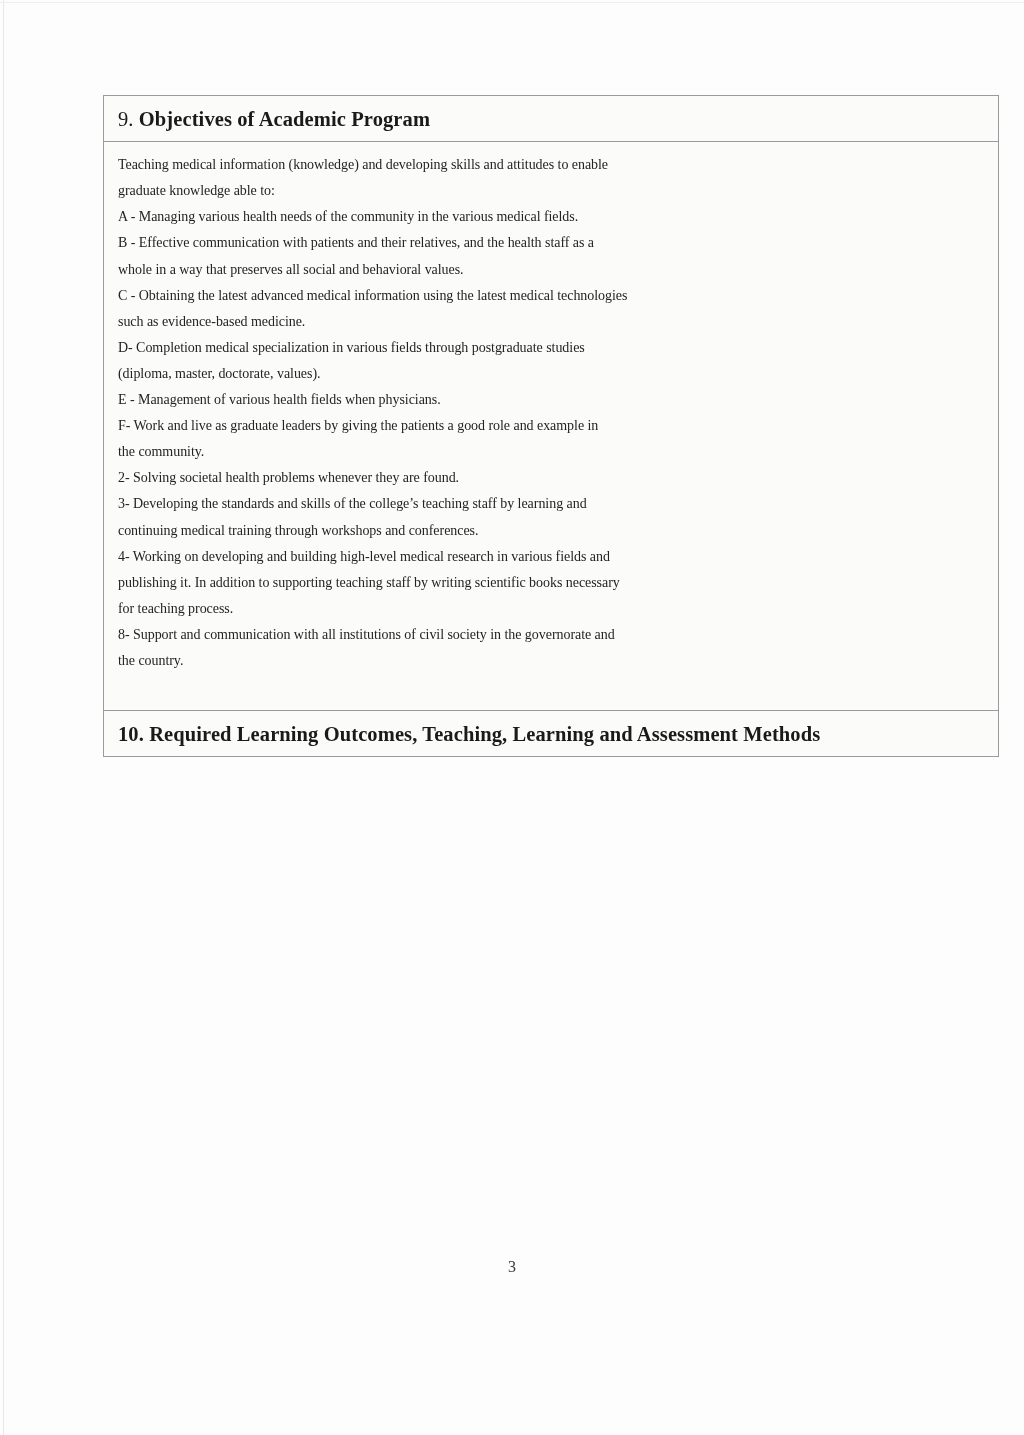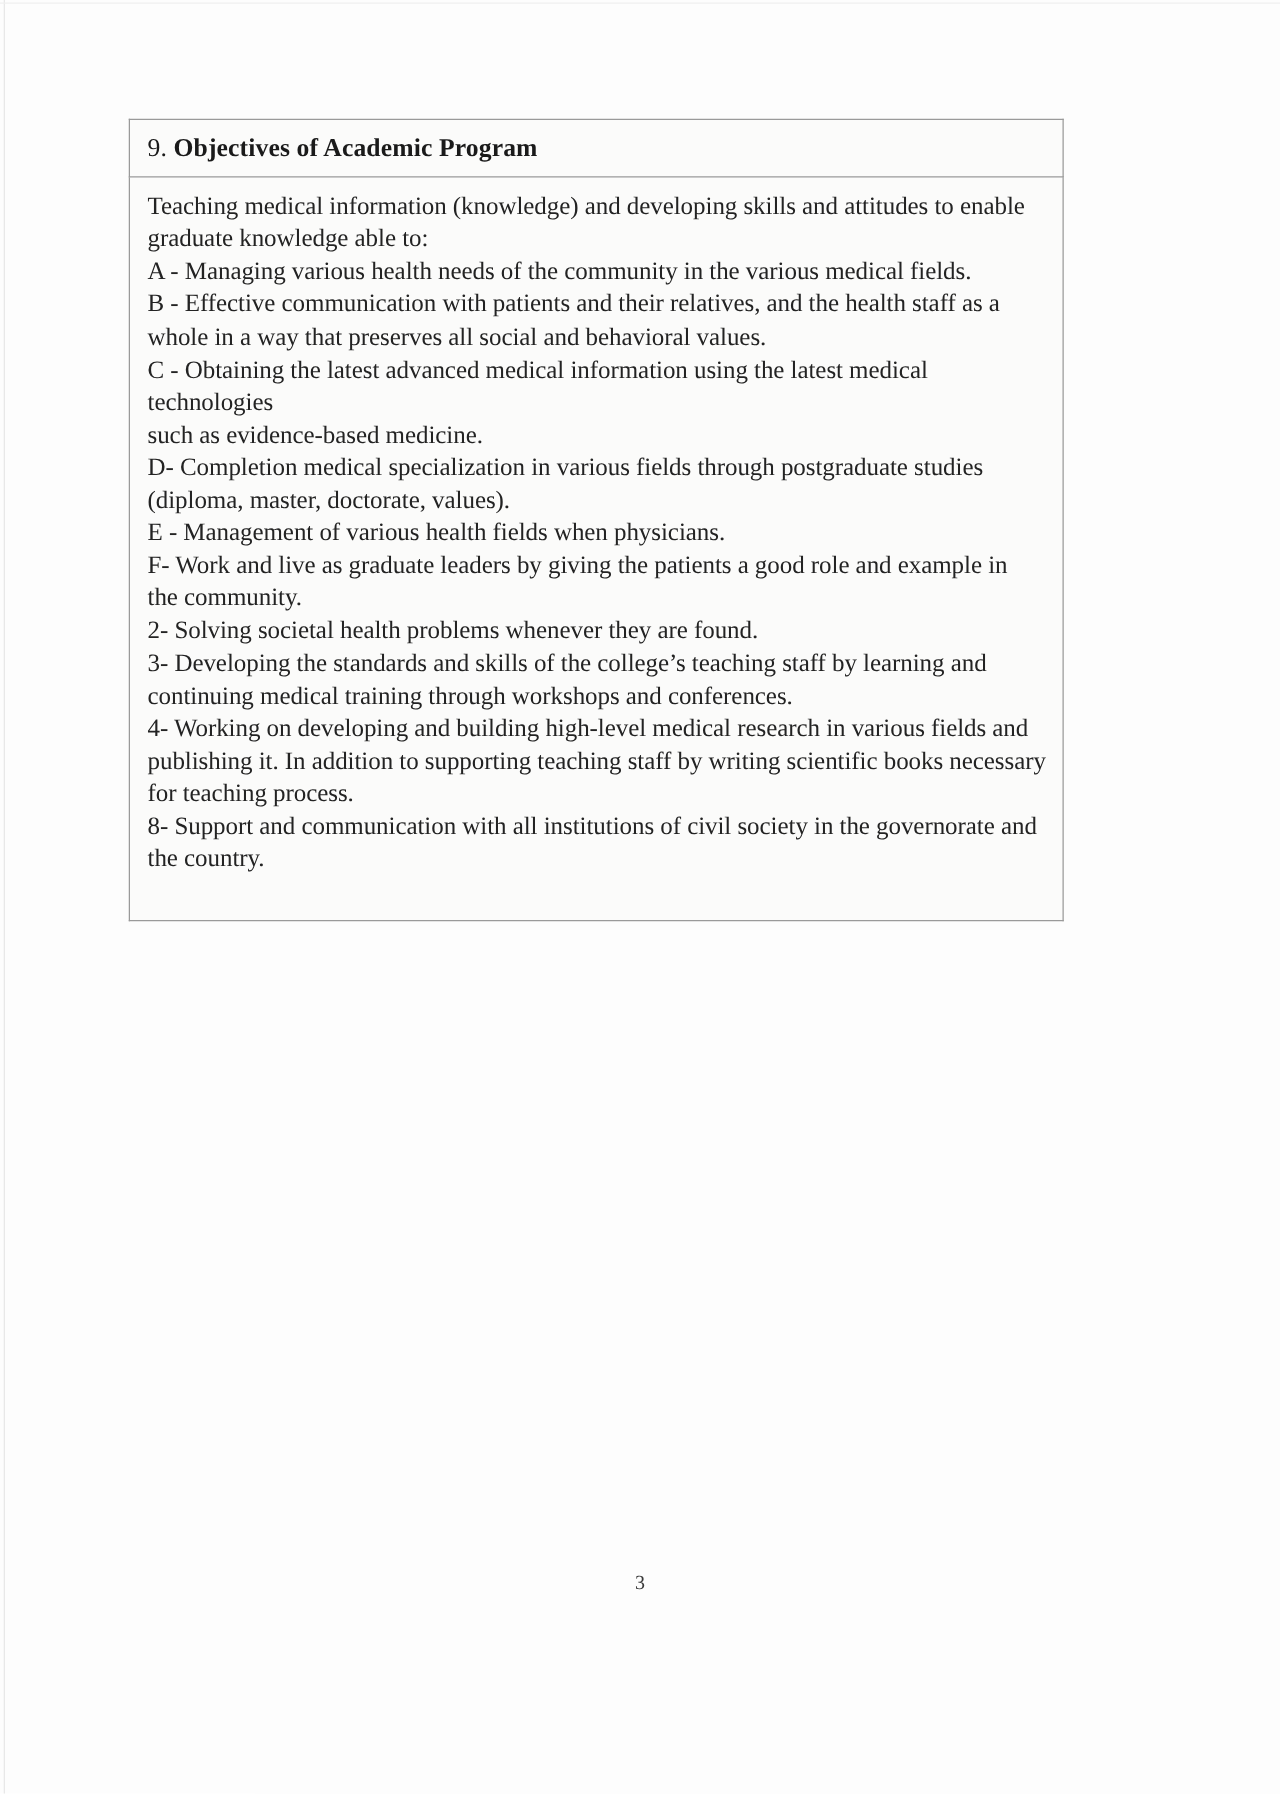--- a/index.html
+++ b/index.html
@@ -35,21 +35,21 @@
     top: 2px;
     width: 1024px;
     height: 1px;
     background: #efefef;
   }
 
   .doc-table {
     position: absolute;
     left: 103px;
     top: 95px;
-    width: 748px;
+    width: 896px;
     border: 1px solid #9a9a9a;
     border-collapse: collapse;
     background: #fbfbfa;
   }
 
   .section-header-cell {
     border: 1px solid #9a9a9a;
     padding: 11px 0 10px 14px;
     background: #fbfbfa;
     font-size: 20.5px;
@@ -68,21 +68,21 @@
   }
 
   .body-cell {
     border: 1px solid #9a9a9a;
     padding: 10px 12px 36px 14px;
     background: #fbfbfa;
     vertical-align: top;
   }
 
   .body-line {
-    font-size: 20px;
+    font-size: 14px;
     line-height: 26.1px;
     color: #232323;
     white-space: pre-wrap;
     letter-spacing: -0.05px;
   }
 
   .page-number {
     position: absolute;
     left: 0;
     top: 1258px;
@@ -122,16 +122,19 @@
       <div class="body-line">2- Solving societal health problems whenever they are found.</div>
       <div class="body-line">3- Developing the standards and skills of the college’s teaching staff by learning and</div>
       <div class="body-line">continuing medical training through workshops and conferences.</div>
       <div class="body-line">4- Working on developing and building high-level medical research in various fields and</div>
       <div class="body-line">publishing it. In addition to supporting teaching staff by writing scientific books necessary</div>
       <div class="body-line">for teaching process.</div>
       <div class="body-line">8- Support and communication with all institutions of civil society in the governorate and</div>
       <div class="body-line">the country.</div>
     </td>
   </tr>
+  <tr>
+    <td class="section-header-cell"><span class="sec-all-bold">10. Required Learning Outcomes, Teaching, Learning and Assessment Methods</span></td>
+  </tr>
 </tbody>
   </table>
 
 <div class="page-number">3</div>
 
 </body></html>

